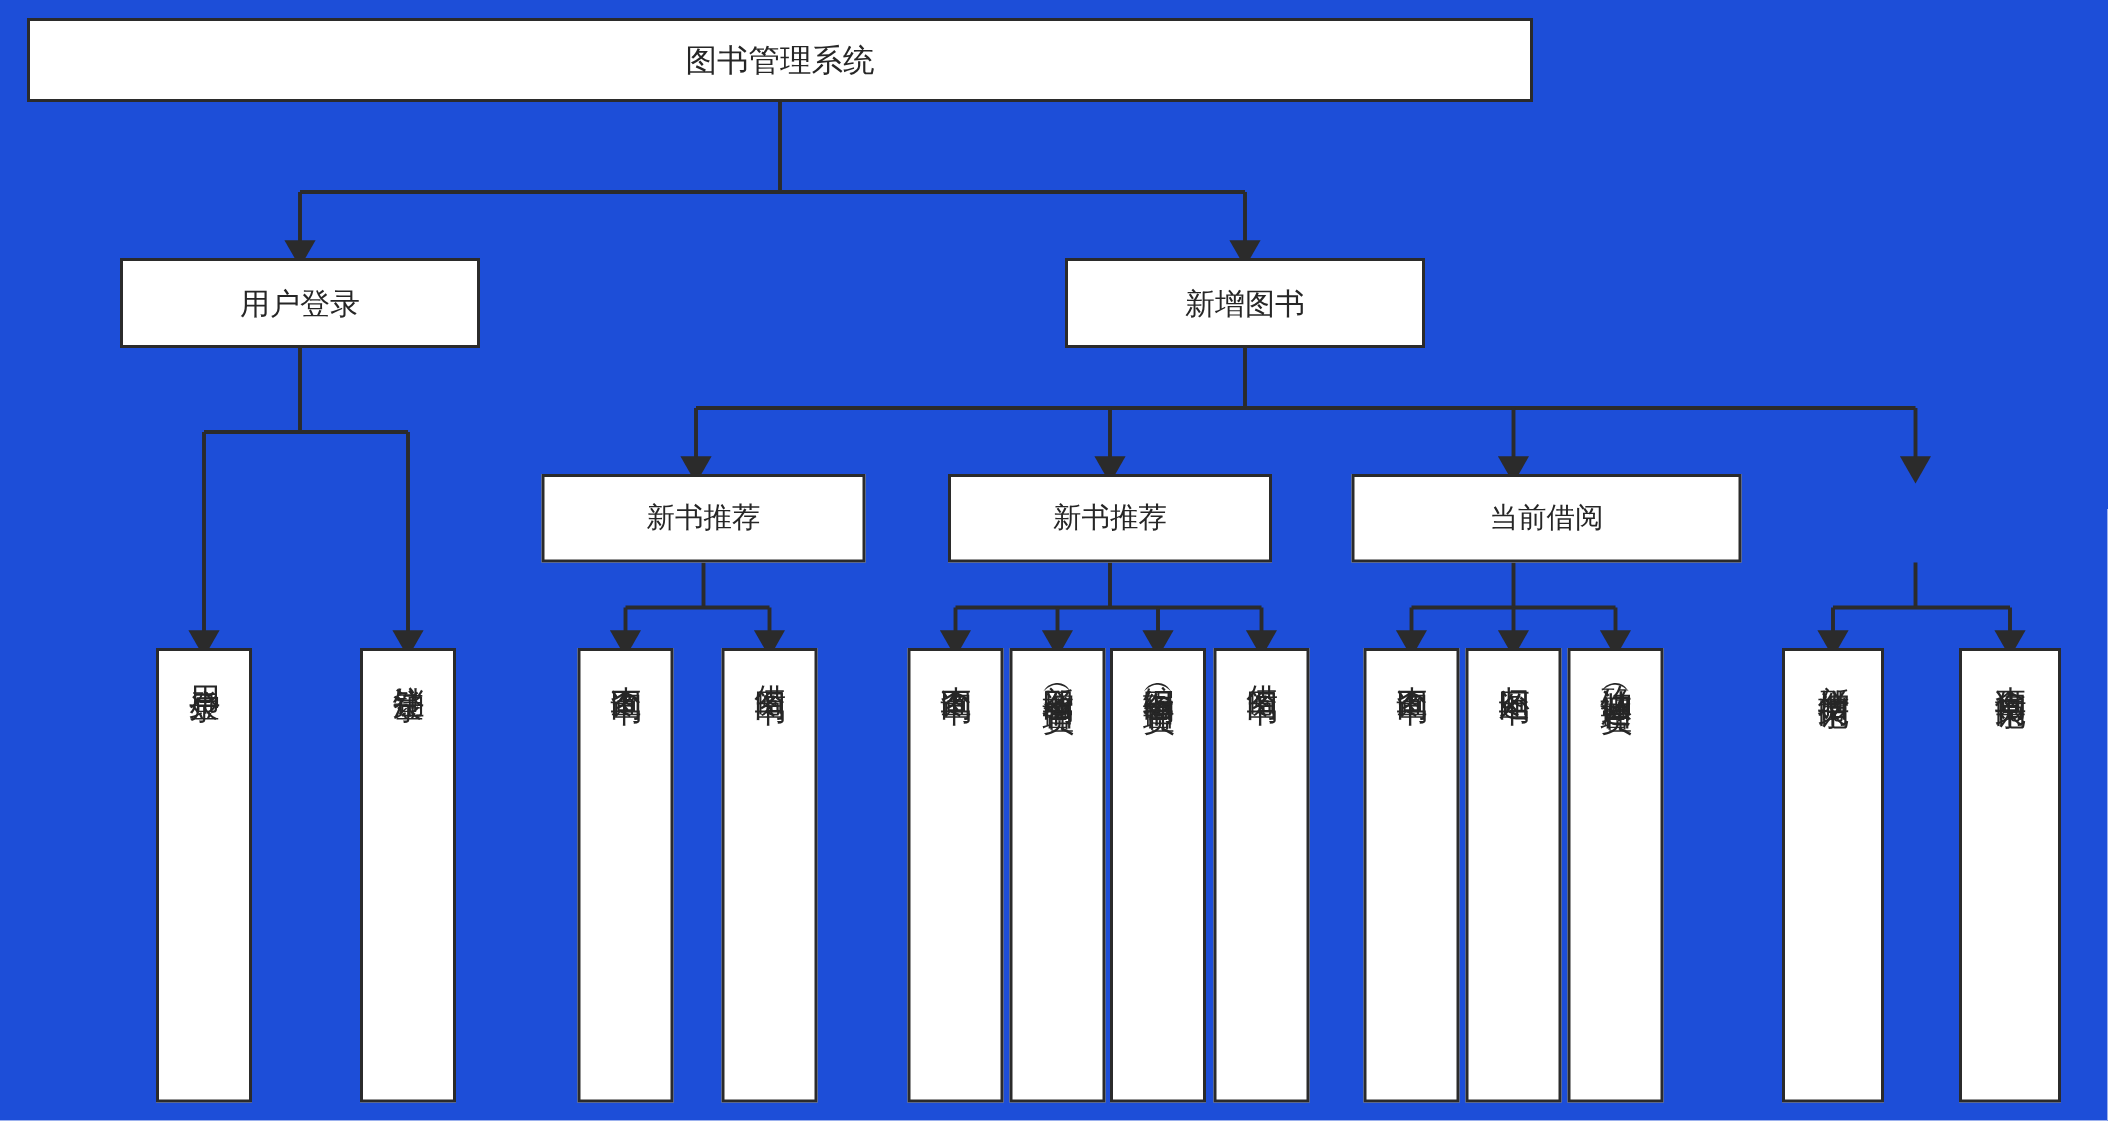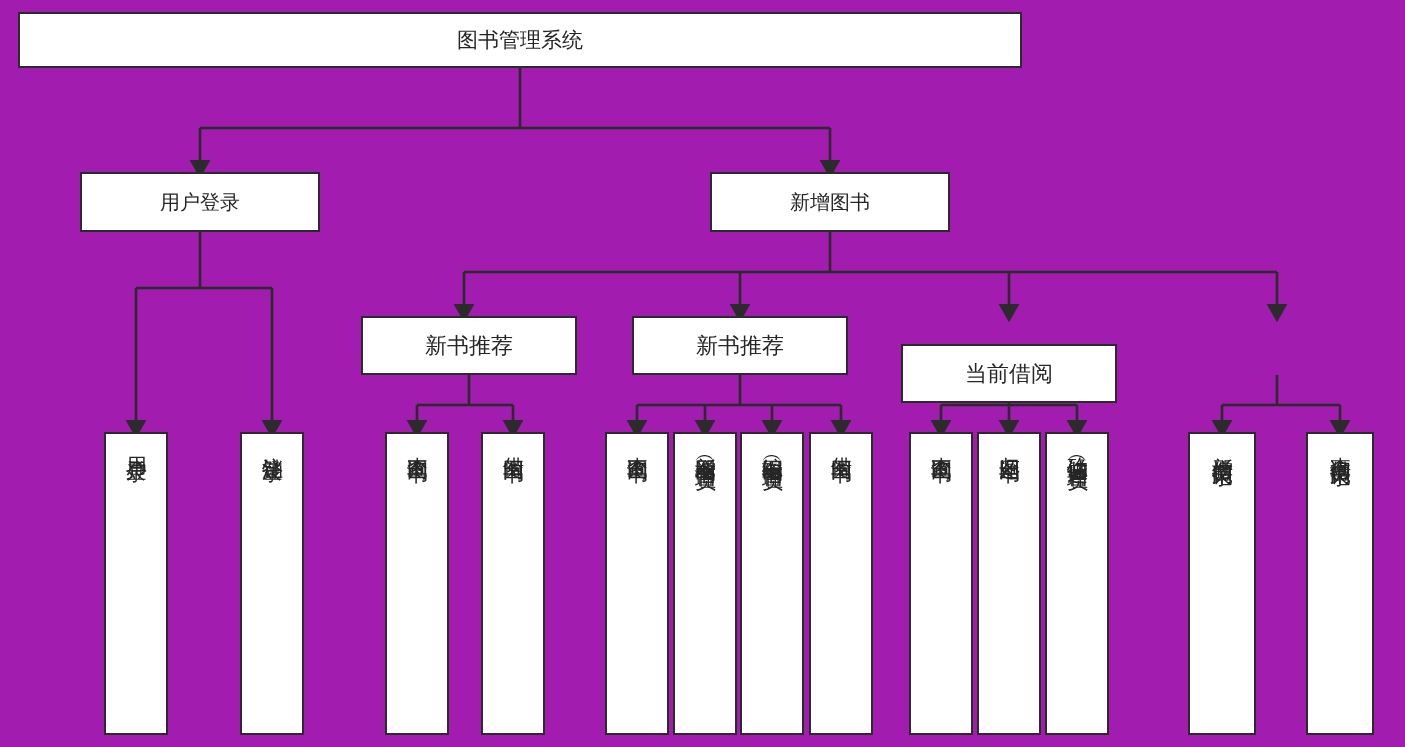--- a/index.html
+++ b/index.html
@@ -8,21 +8,21 @@
     padding: 0;
     background: #ffffff;
   }
   body {
     font-family: "DejaVu Sans", "Liberation Sans", sans-serif;
   }
   #canvas {
     position: relative;
     width: 1405px;
     height: 747px;
-    background: #a21caf;
+    background: #1d4ed8;
     overflow: hidden;
   }
   #edges {
     position: absolute;
     left: 0;
     top: 0;
     width: 1405px;
     height: 747px;
   }
   .node {
@@ -52,21 +52,21 @@
   }
   .vert .node-label {
     writing-mode: vertical-rl;
     text-orientation: upright;
     letter-spacing: 2px;
     line-height: 1;
     margin: 0 auto;
   }
   .root-label { font-size: 21px; }
   .lvl1-label { font-size: 20px; }
-  .lvl2-label { font-size: 22px; }
+  .lvl2-label { font-size: 19px; }
   .leaf-label { font-size: 21px; }
   .watermark {
     position: absolute;
     color: #b9b9b9;
     font-size: 19px;
     letter-spacing: 0.5px;
     white-space: nowrap;
     pointer-events: none;
   }
 </style>
@@ -135,21 +135,21 @@
   <div class="node horiz" style="left:710px; top:172px; width:240px; height:60px;">
     <span class="node-label lvl1-label">新增图书</span>
   </div>
 
   <div class="node horiz" style="left:361px; top:316px; width:216px; height:59px;">
     <span class="node-label lvl2-label">新书推荐</span>
   </div>
   <div class="node horiz" style="left:632px; top:316px; width:216px; height:59px;">
     <span class="node-label lvl2-label">新书推荐</span>
   </div>
-  <div class="node horiz" style="left:901px; top:316px; width:216px; height:59px;margin-top:28px;">
+  <div class="node horiz" style="left:901px; top:316px; width:260px; height:59px;">
     <span class="node-label lvl2-label">当前借阅</span>
   </div>
 
   <div class="node vert" style="left:104px; top:432px; width:64px; height:303px;">
     <span class="node-label leaf-label">用户登录</span>
   </div>
   <div class="node vert" style="left:240px; top:432px; width:64px; height:303px;">
     <span class="node-label leaf-label">注销登录</span>
   </div>
 

